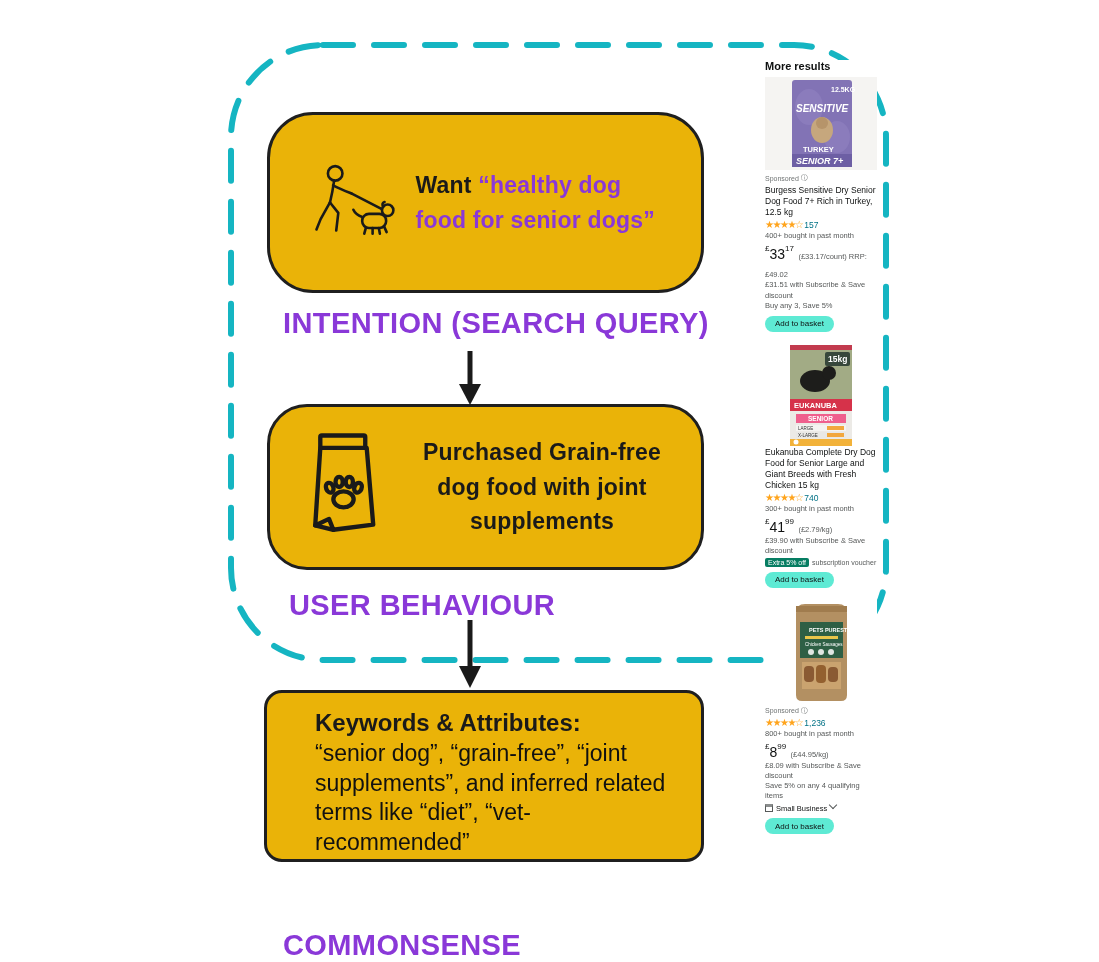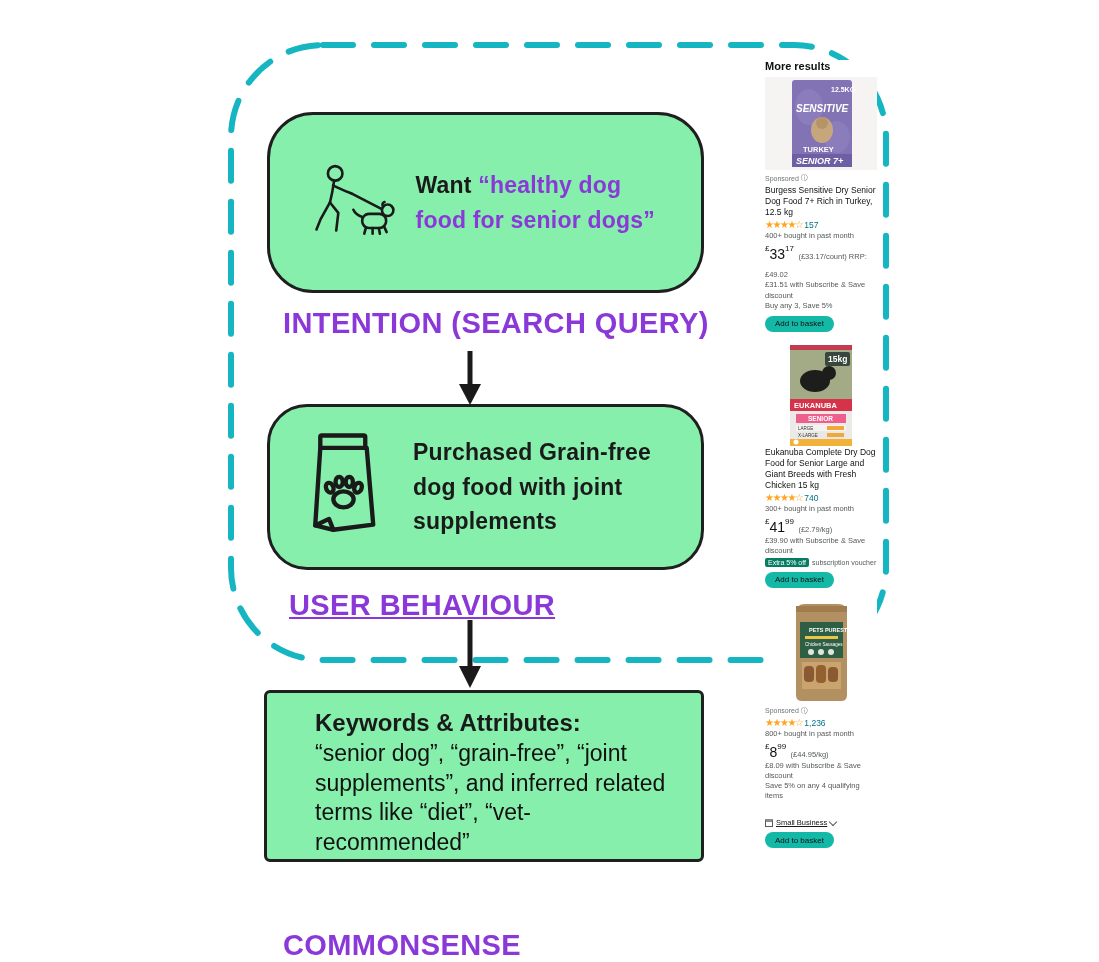--- a/index.html
+++ b/index.html
@@ -1,34 +1,34 @@
 <!DOCTYPE html>
 <html><head>
 <meta charset="utf-8">
 <style>
   html,body{margin:0;padding:0;background:#ffffff;}
   .stage{position:relative;width:1099px;height:962px;background:#fff;overflow:hidden;
          font-family:"Liberation Sans",sans-serif;color:#1a1a1a;}
   .dashed-svg{position:absolute;left:0;top:0;z-index:0;pointer-events:none;}
 
   
-  .dbox{position:absolute;background:#86efac;border:3px solid #1f1f1f;z-index:2;
+  .dbox{position:absolute;background:#eab308;border:3px solid #1f1f1f;z-index:2;
         display:flex;align-items:center;box-sizing:border-box;}
   .box-intent{left:267px;top:112px;width:437px;height:181px;border-radius:46px;padding:0 34px;gap:18px;}
-  .box-behaviour{left:267px;top:404px;width:437px;height:166px;border-radius:40px;padding:0 30px;gap:26px;}
-  .box-keywords{left:264px;top:690px;width:440px;height:172px;border-radius:6px;
+  .box-behaviour{left:267px;top:404px;width:437px;height:166px;border-radius:40px;padding:0 30px;gap:26px;text-align:center;}
+  .box-keywords{left:264px;top:690px;width:440px;height:172px;border-radius:18px;
                 padding:16px 28px 14px 48px;display:block;}
   .box-text{font-size:23px;font-weight:700;line-height:1.5;letter-spacing:.2px;}
   .q-purple{color:#8a38d8;}
   .kw-title{font-size:24px;font-weight:700;margin-bottom:2px;}
   .kw-body{font-size:23px;font-weight:400;line-height:1.29;color:#111;}
 
   .stage-label{position:absolute;z-index:2;font-size:29px;font-weight:800;color:#8a38d8;letter-spacing:.4px;}
   .lbl-intent{left:283px;top:307px;}
-  .lbl-behaviour{left:289px;top:589px;text-decoration:underline;}
+  .lbl-behaviour{left:289px;top:589px;}
   .lbl-commonsense{left:283px;top:929px;}
 
   .arrow{position:absolute;z-index:3;}
 
   
   .results{position:absolute;left:765px;top:60px;width:112px;z-index:2;background:#fff;}
   .results-header{font-size:11px;font-weight:700;color:#0f1111;margin-bottom:5px;}
   .pcard{margin-bottom:11px;}
   .pimg{display:block;background:#f6f6f6;}
   .sponsored{font-size:7px;color:#6f7373;margin:3px 0 2px;display:flex;align-items:center;gap:2px;}
@@ -38,26 +38,26 @@
   .p-count{color:#007185;font-size:8.5px;}
   .p-gray{font-size:7.5px;color:#565959;line-height:1.35;}
   .price-row{margin-top:4px;line-height:1.1;}
   .p-sym{font-size:8px;vertical-align:top;color:#0f1111;}
   .p-whole{font-size:14px;color:#0f1111;margin-top:6px;}
   .p-frac{font-size:8px;vertical-align:top;color:#0f1111;}
   .p-note{font-size:7.5px;color:#565959;}
   .deal-row{display:flex;align-items:center;gap:3px;margin-top:2px;}
   .deal-chip{background:#067d62;color:#fff;font-size:7px;padding:1px 3px;border-radius:2px;white-space:nowrap;}
   .deal-text{font-size:7px;color:#565959;}
-  .sb-row{display:flex;align-items:center;gap:3px;margin-top:17px;text-decoration:underline;}
+  .sb-row{display:flex;align-items:flex-start;gap:3px;margin-top:3px;}
   .sb-icon{width:8px;height:8px;border:1px solid #565959;border-top:3px solid #8a8d8d;box-sizing:border-box;}
   .sb-text{font-size:7.5px;color:#0f1111;}
   .chev{width:5px;height:5px;border-right:1.4px solid #565959;border-bottom:1.4px solid #565959;
         transform:rotate(45deg);margin-top:-2px;}
-  .basket-btn{display:inline-block;background:#14b8a6;border:none;border-radius:20px;
+  .basket-btn{display:inline-block;background:#5eead4;border:none;border-radius:20px;
               font-size:8px;color:#0f1111;padding:3.5px 10px;margin-top:5px;cursor:pointer;
               font-family:"Liberation Sans",sans-serif;}
 </style>
 </head>
 <body>
 
 <div class="stage">
 
   <svg class="dashed-svg" width="1099" height="962">
     <rect x="231" y="45" width="655" height="615" rx="92" fill="none" stroke="#15b5c2" stroke-width="6" stroke-dasharray="30 21" stroke-linecap="round"></rect>

